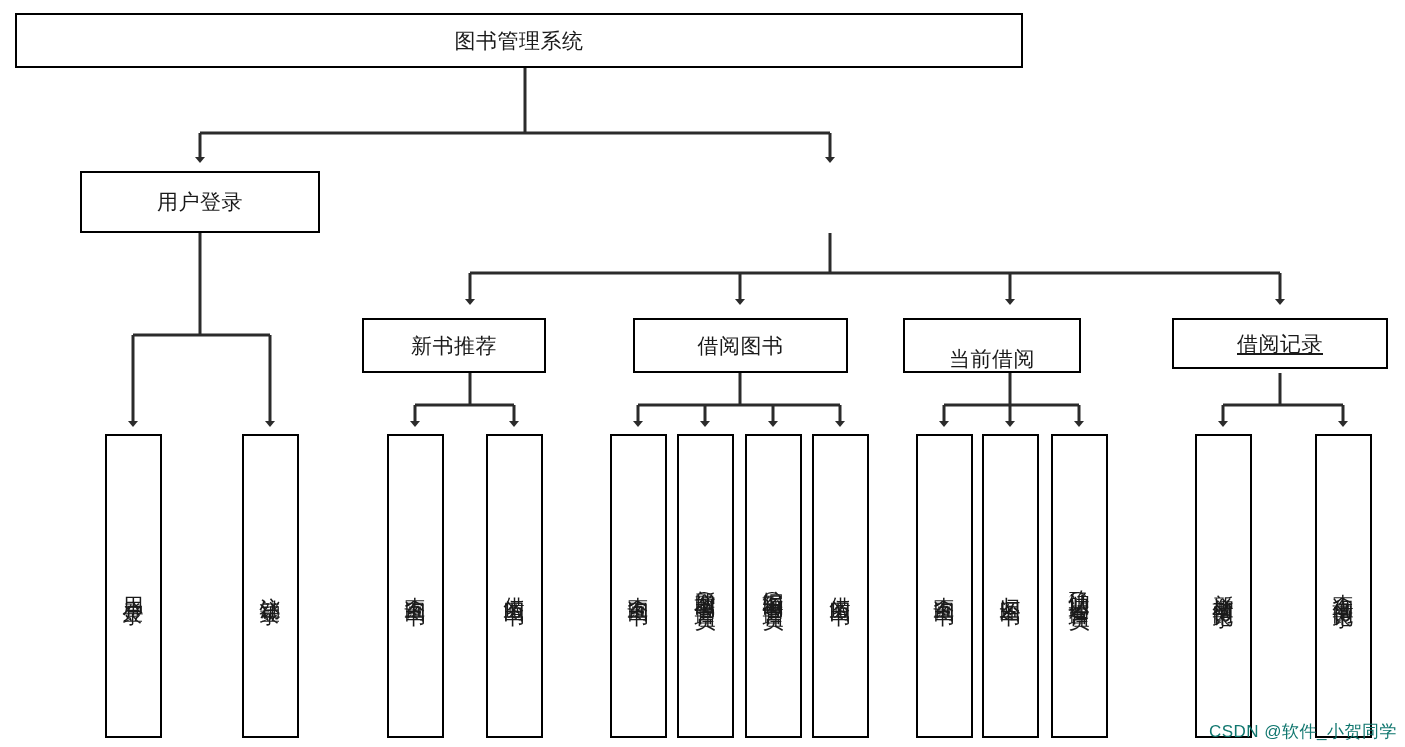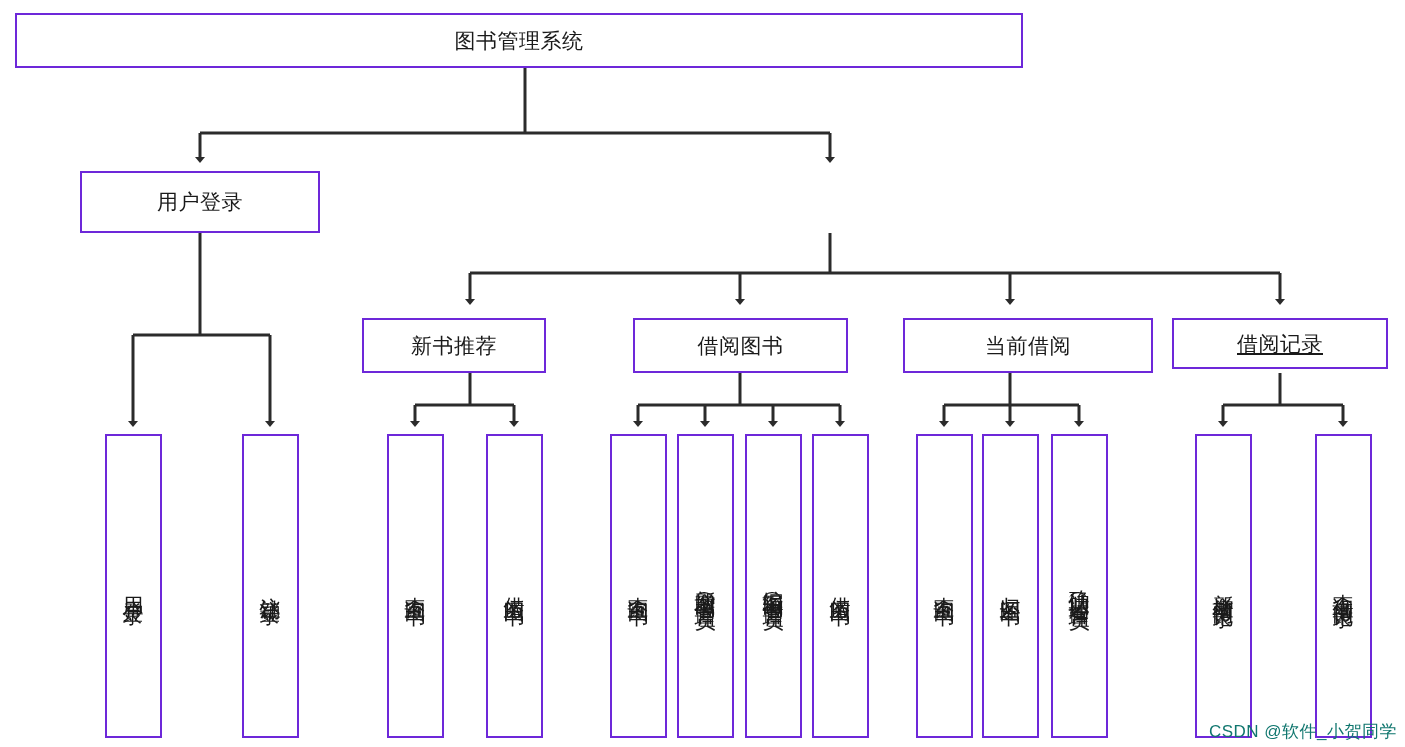--- a/index.html
+++ b/index.html
@@ -23,21 +23,21 @@
     left: 0;
     top: 0;
     width: 1405px;
     height: 747px;
     pointer-events: none;
   }
   .node {
     position: absolute;
     box-sizing: border-box;
     background: #ffffff;
-    border: 2px solid #6d28d9;
+    border: 2px solid #000000;
     display: flex;
     align-items: center;
     justify-content: center;
     color: #1a1a1a;
   }
   .node .label {
     display: block;
     text-align: center;
     line-height: 1.12;
   }
@@ -136,21 +136,21 @@
   <div class="node h" style="left:80px; top:171px; width:240px; height:62px;">
     <span class="label">用户登录</span>
   </div>
 
   <div class="node h" style="left:362px; top:318px; width:184px; height:55px;">
     <span class="label">新书推荐</span>
   </div>
   <div class="node h" style="left:633px; top:318px; width:215px; height:55px;">
     <span class="label">借阅图书</span>
   </div>
-  <div class="node h" style="left:903px; top:318px; width:250px; height:55px;">
+  <div class="node h" style="left:903px; top:318px; width:178px; height:55px;align-items:flex-end;">
     <span class="label">当前借阅</span>
   </div>
   <div class="node h" style="left:1172px; top:318px; width:216px; height:51px;text-decoration:underline;">
     <span class="label">借阅记录</span>
   </div>
 
   <div class="node v" style="left:105px; top:434px; width:57px; height:304px;">
     <span class="label">用户登录</span>
   </div>
   <div class="node v" style="left:242px; top:434px; width:57px; height:304px;">

